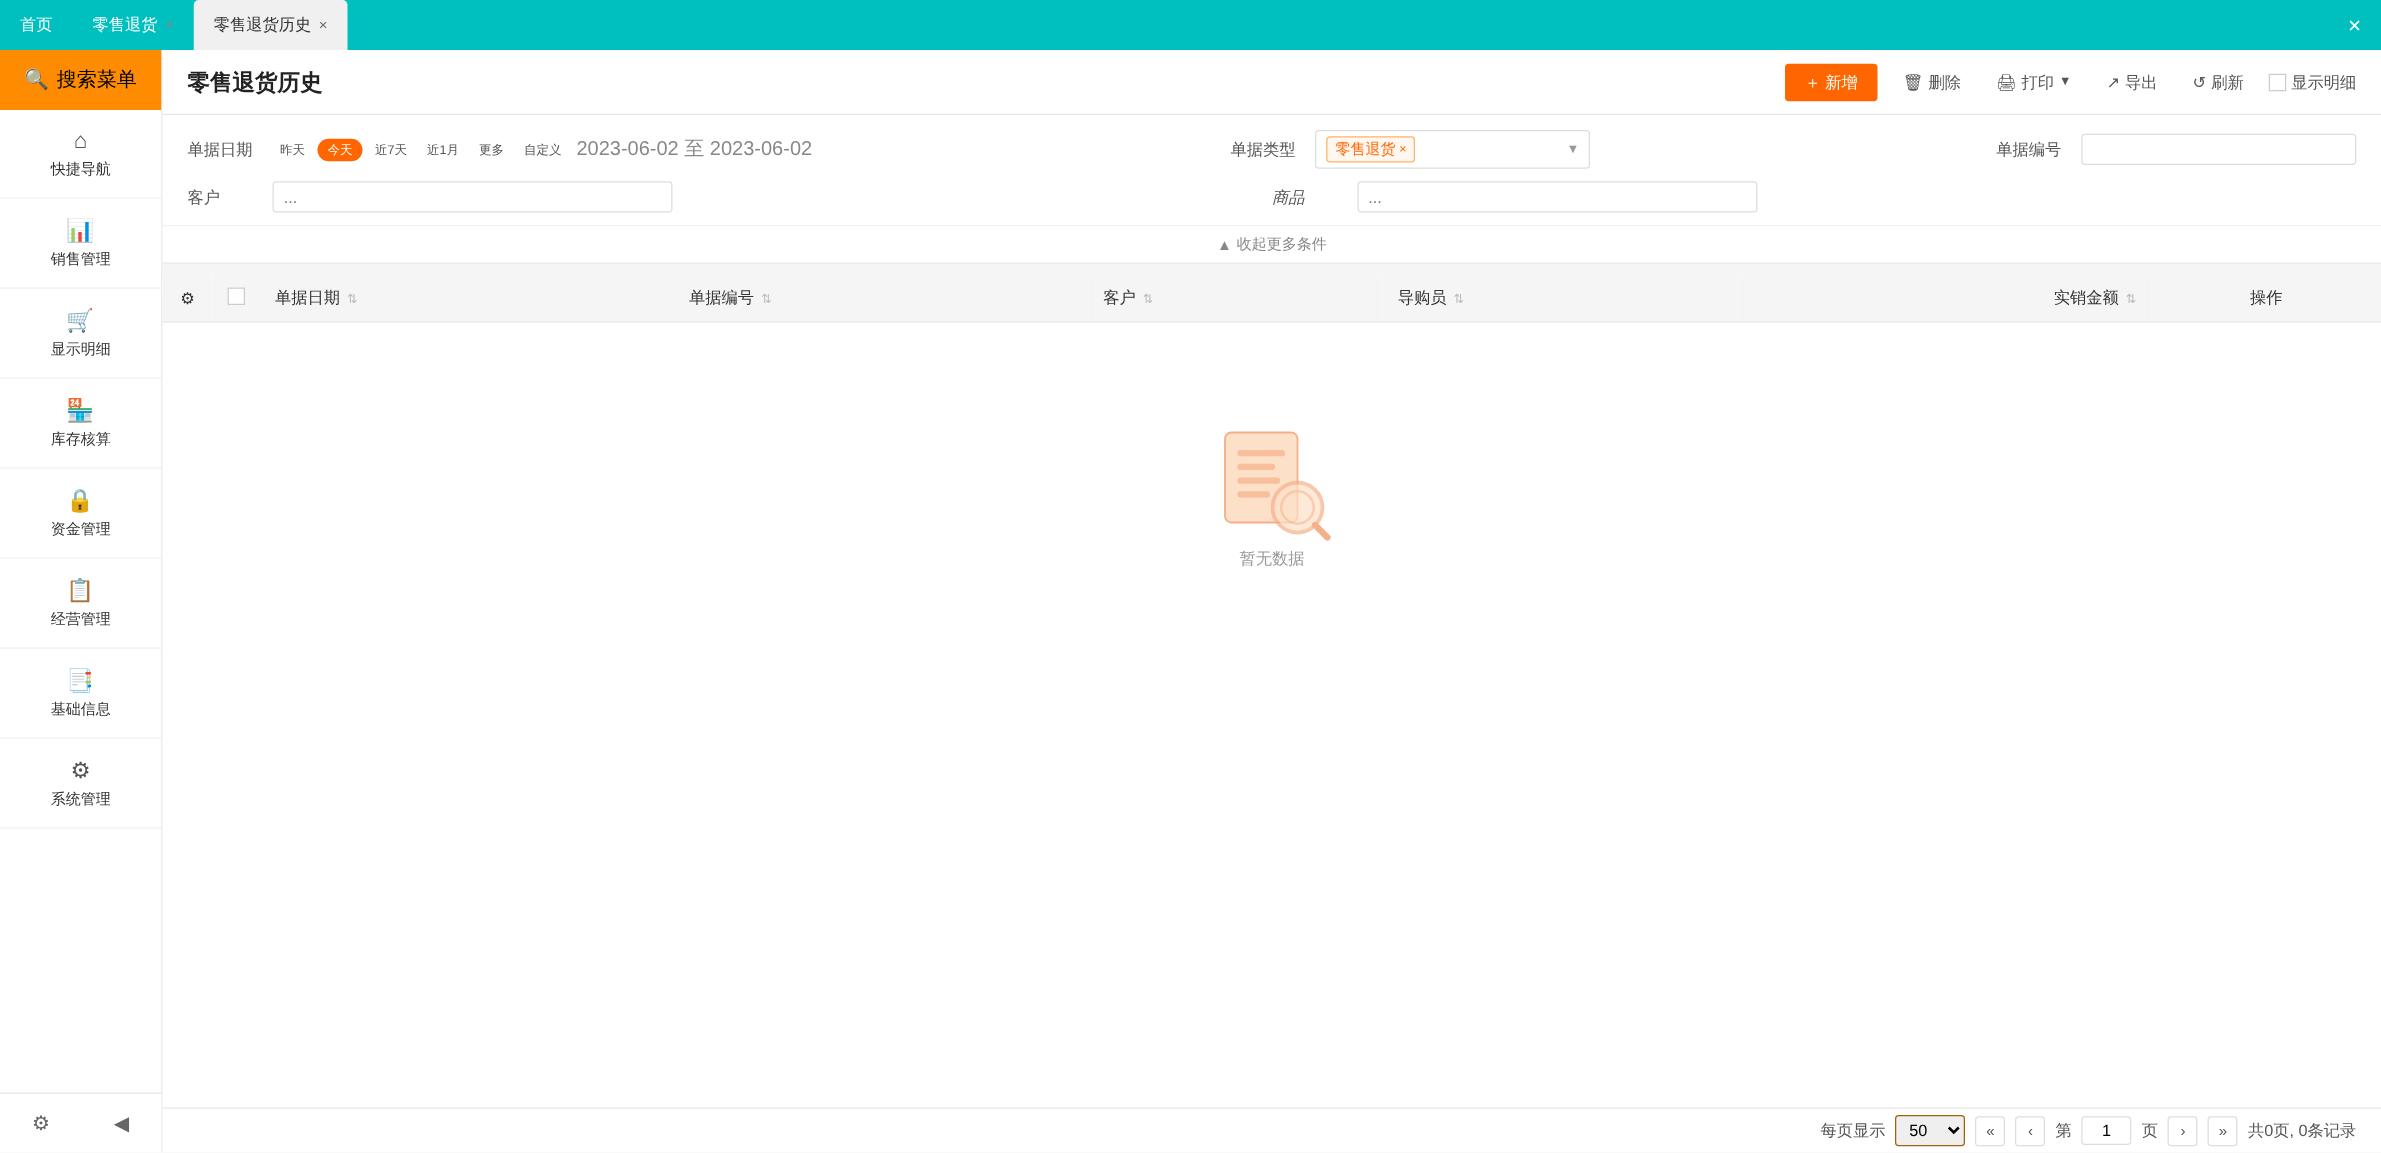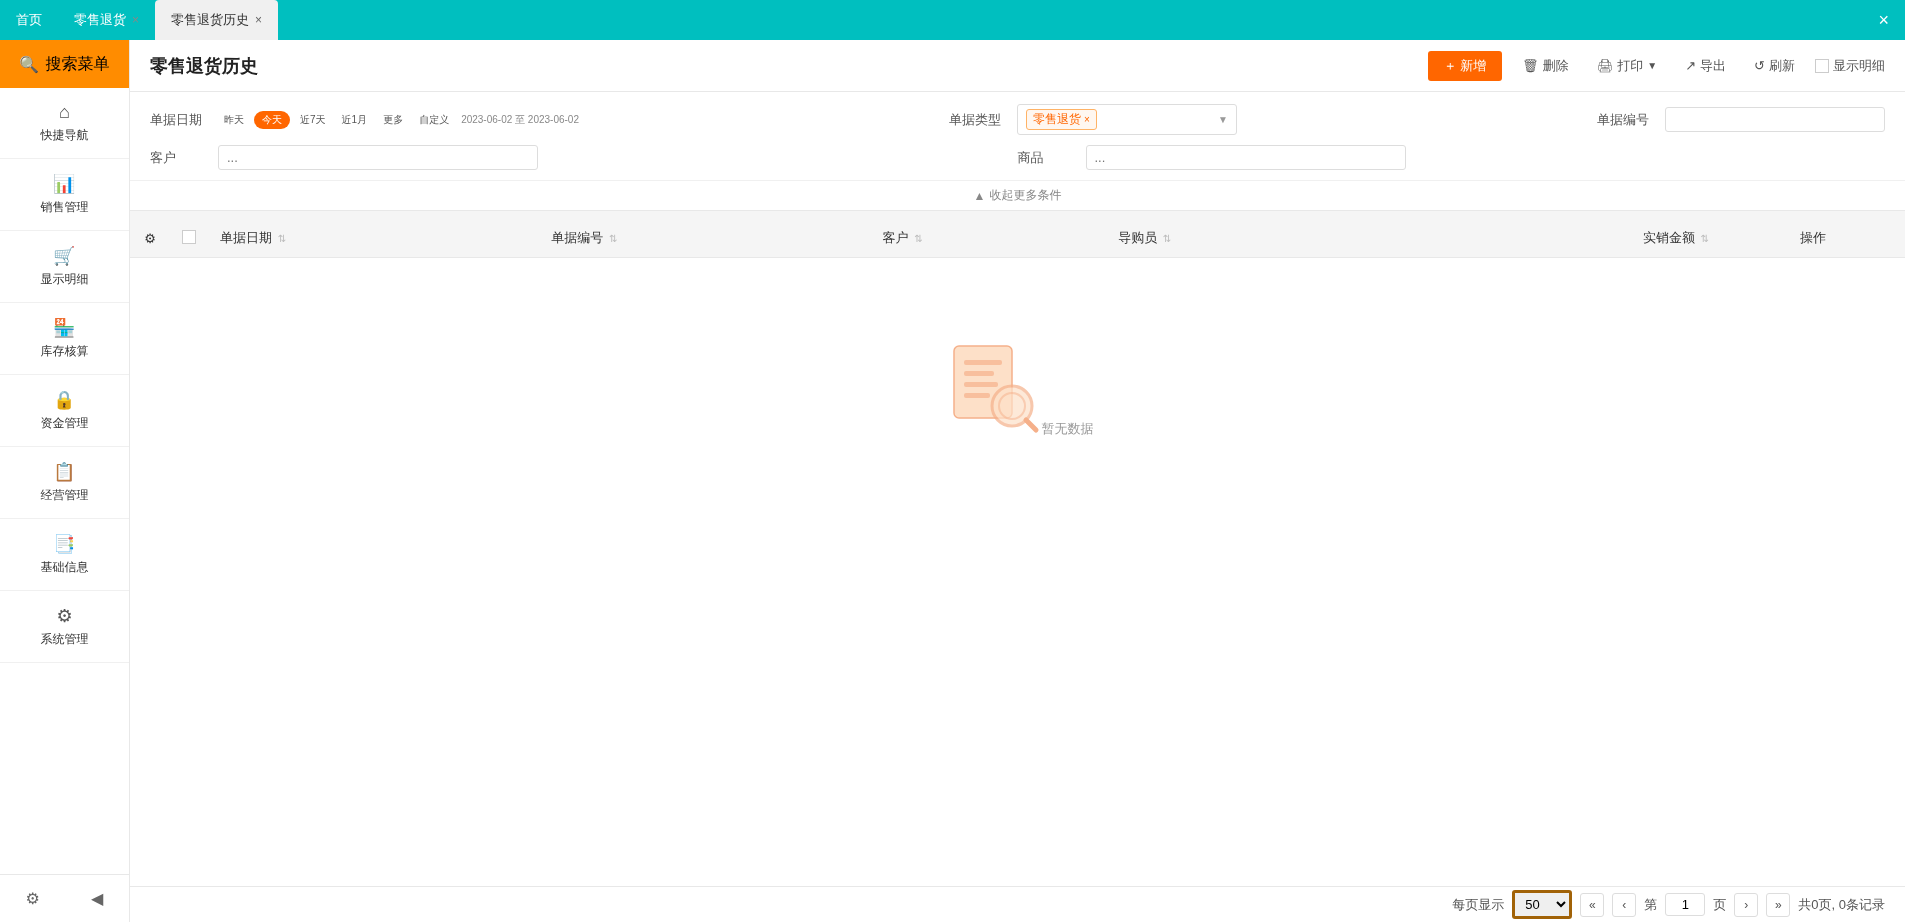--- a/index.html
+++ b/index.html
@@ -197,21 +197,21 @@
       padding: 2px 6px;
       border-radius: 3px;
     }
     .date-opt.active {
       background: #ff6600;
       color: #fff;
       border-radius: 10px;
       padding: 2px 8px;
     }
     .date-range-text {
-      font-size: 10px;
+      font-size: 16px;
       color: #888;
       margin-left: 6px;
     }
     .filter-tag-select {
       display: flex;
       align-items: center;
       border: 1px solid #ddd;
       border-radius: 3px;
       padding: 4px 8px;
       min-width: 180px;
@@ -285,21 +285,22 @@
     .th-checkbox {
       width: 14px; height: 14px;
       border: 1px solid #ccc;
       display: inline-block;
       background: #fff;
     }
 
     
     .empty-state {
       display: flex;
-      align-items: flex-end;
+      flex-direction: column;
+      align-items: center;
       justify-content: center;
       padding: 80px 0;
     }
     .empty-text {
       font-size: 13px;
       color: #999;
     }
 
     
     .pagination-bar {
@@ -309,21 +310,21 @@
       display: flex;
       align-items: center;
       justify-content: flex-end;
       padding: 0 20px;
       gap: 8px;
       font-size: 13px;
       color: #555;
       flex-shrink: 0;
     }
     .pagination-select {
-      border: 3px solid #a16207;
+      border: 1px solid #a16207;
       border-radius: 3px;
       padding: 3px 6px;
       font-size: 13px;
       outline: none;
       cursor: pointer;
     }
     .page-nav-btn {
       width: 24px; height: 24px;
       border: 1px solid #ddd;
       border-radius: 3px;
@@ -468,21 +469,21 @@
         <input class="filter-input" style="min-width: 220px;">
       </div>
 
       <div class="filter-row">
 
         <span class="filter-label">客户</span>
         <input class="filter-input" style="min-width: 320px;" placeholder="...">
 
         <div style="flex:1;"></div>
 
-        <span class="filter-label" style="margin-right:8px;">商品</span>
+        <span class="filter-label" style="margin-right:8px;font-style:italic;">商品</span>
         <input class="filter-input" style="min-width: 320px;" placeholder="...">
 
         <div style="flex:1;"></div>
       </div>
 
       <div class="collapse-bar">
         <span>▲</span>
         <span>收起更多条件</span>
       </div>
     </div>

